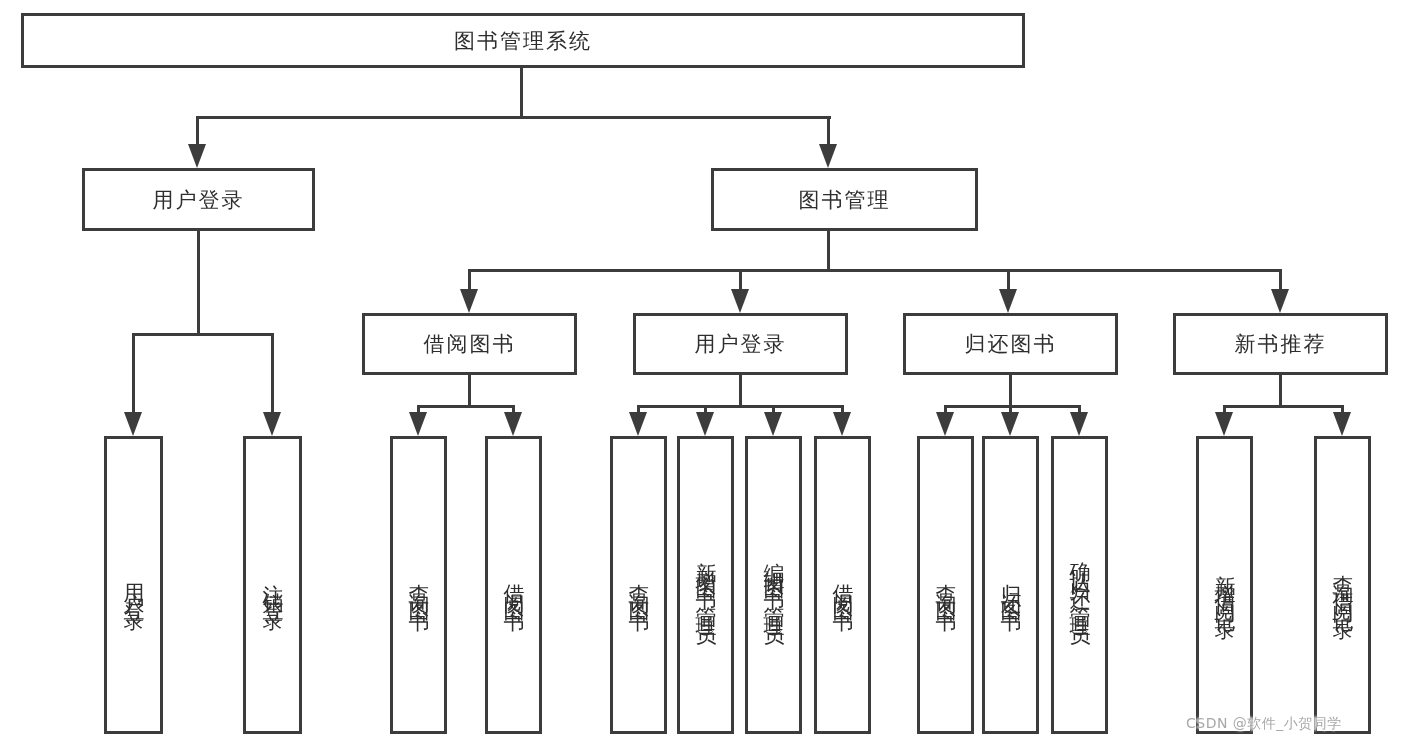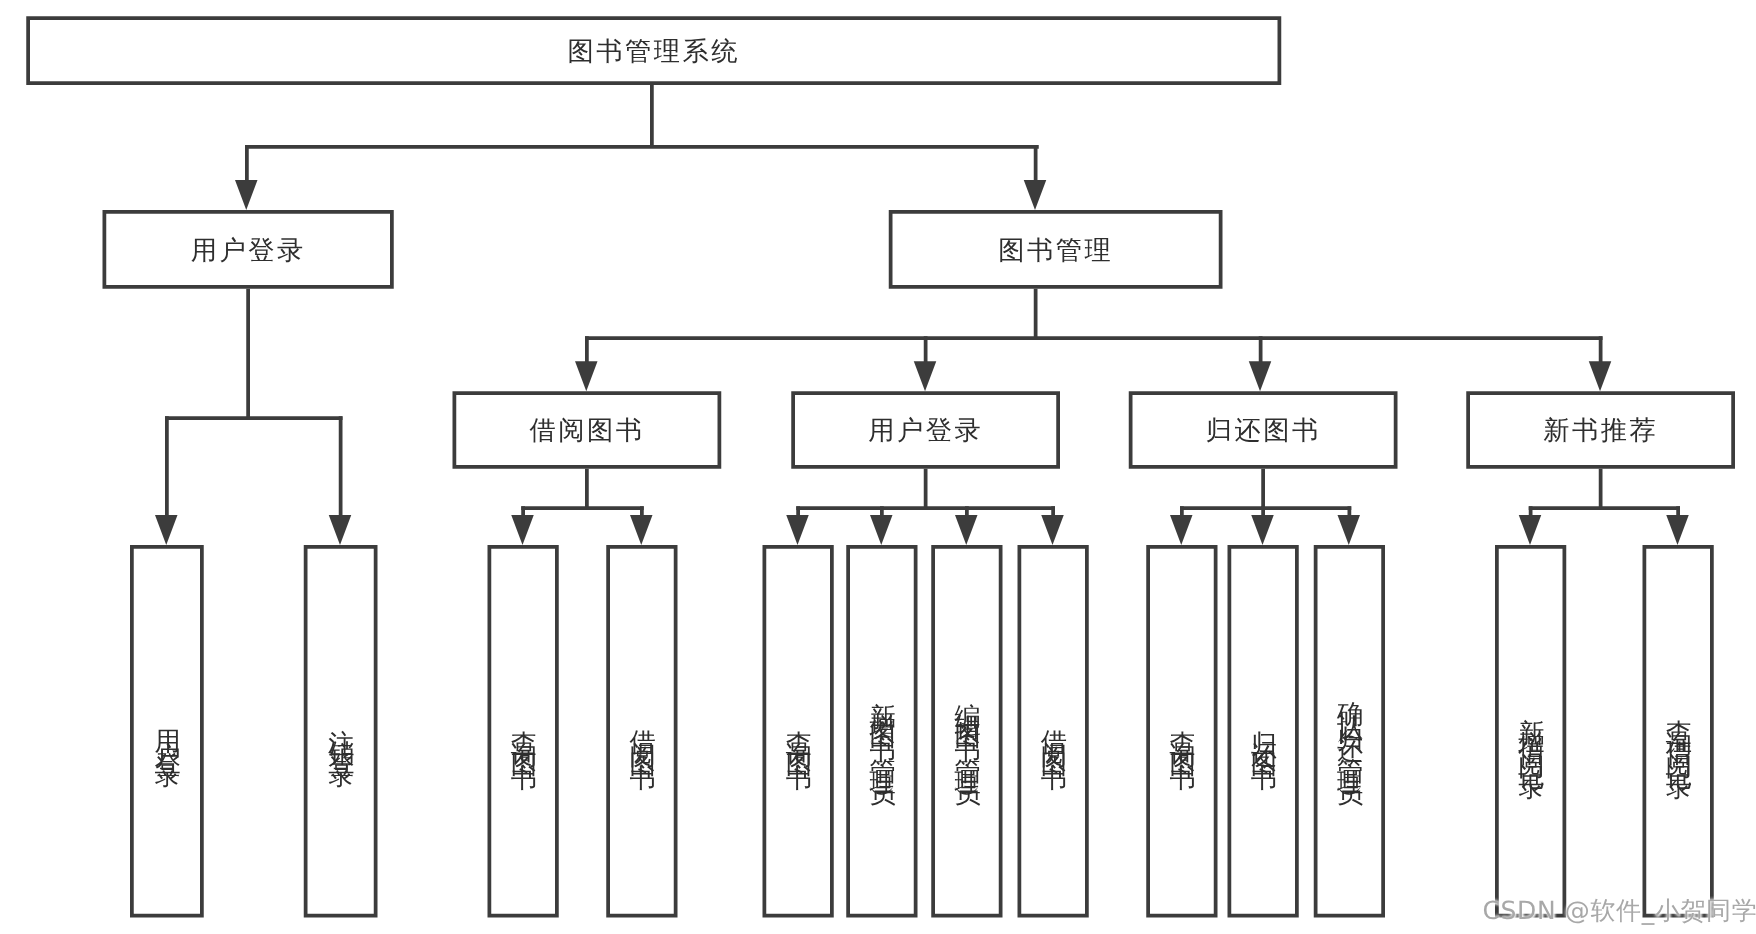--- a/index.html
+++ b/index.html
@@ -18,21 +18,21 @@
     letter-spacing:9px;line-height:1;padding:6px 0;
   }
   .line{position:absolute;background:#3c3c3c;}
   .arr{
     position:absolute;width:0;height:0;
     border-left:9px solid transparent;border-right:9px solid transparent;
     border-top:24px solid #3c3c3c;
   }
   #wm{
     position:absolute;left:1186px;top:715px;z-index:10;
-    font-size:20px;letter-spacing:0.5px;color:#a8a8a8;
+    font-size:14px;letter-spacing:0.5px;color:#a8a8a8;
     text-shadow:0 0 3px #fff,0 0 3px #fff,1px 1px 2px #fff;
     white-space:nowrap;
   }
 </style>
 </head>
 <body>
 
 <div id="stage">
 
   <div class="box h" style="left:21px;top:13px;width:1004px;height:55px">图书管理系统</div>

